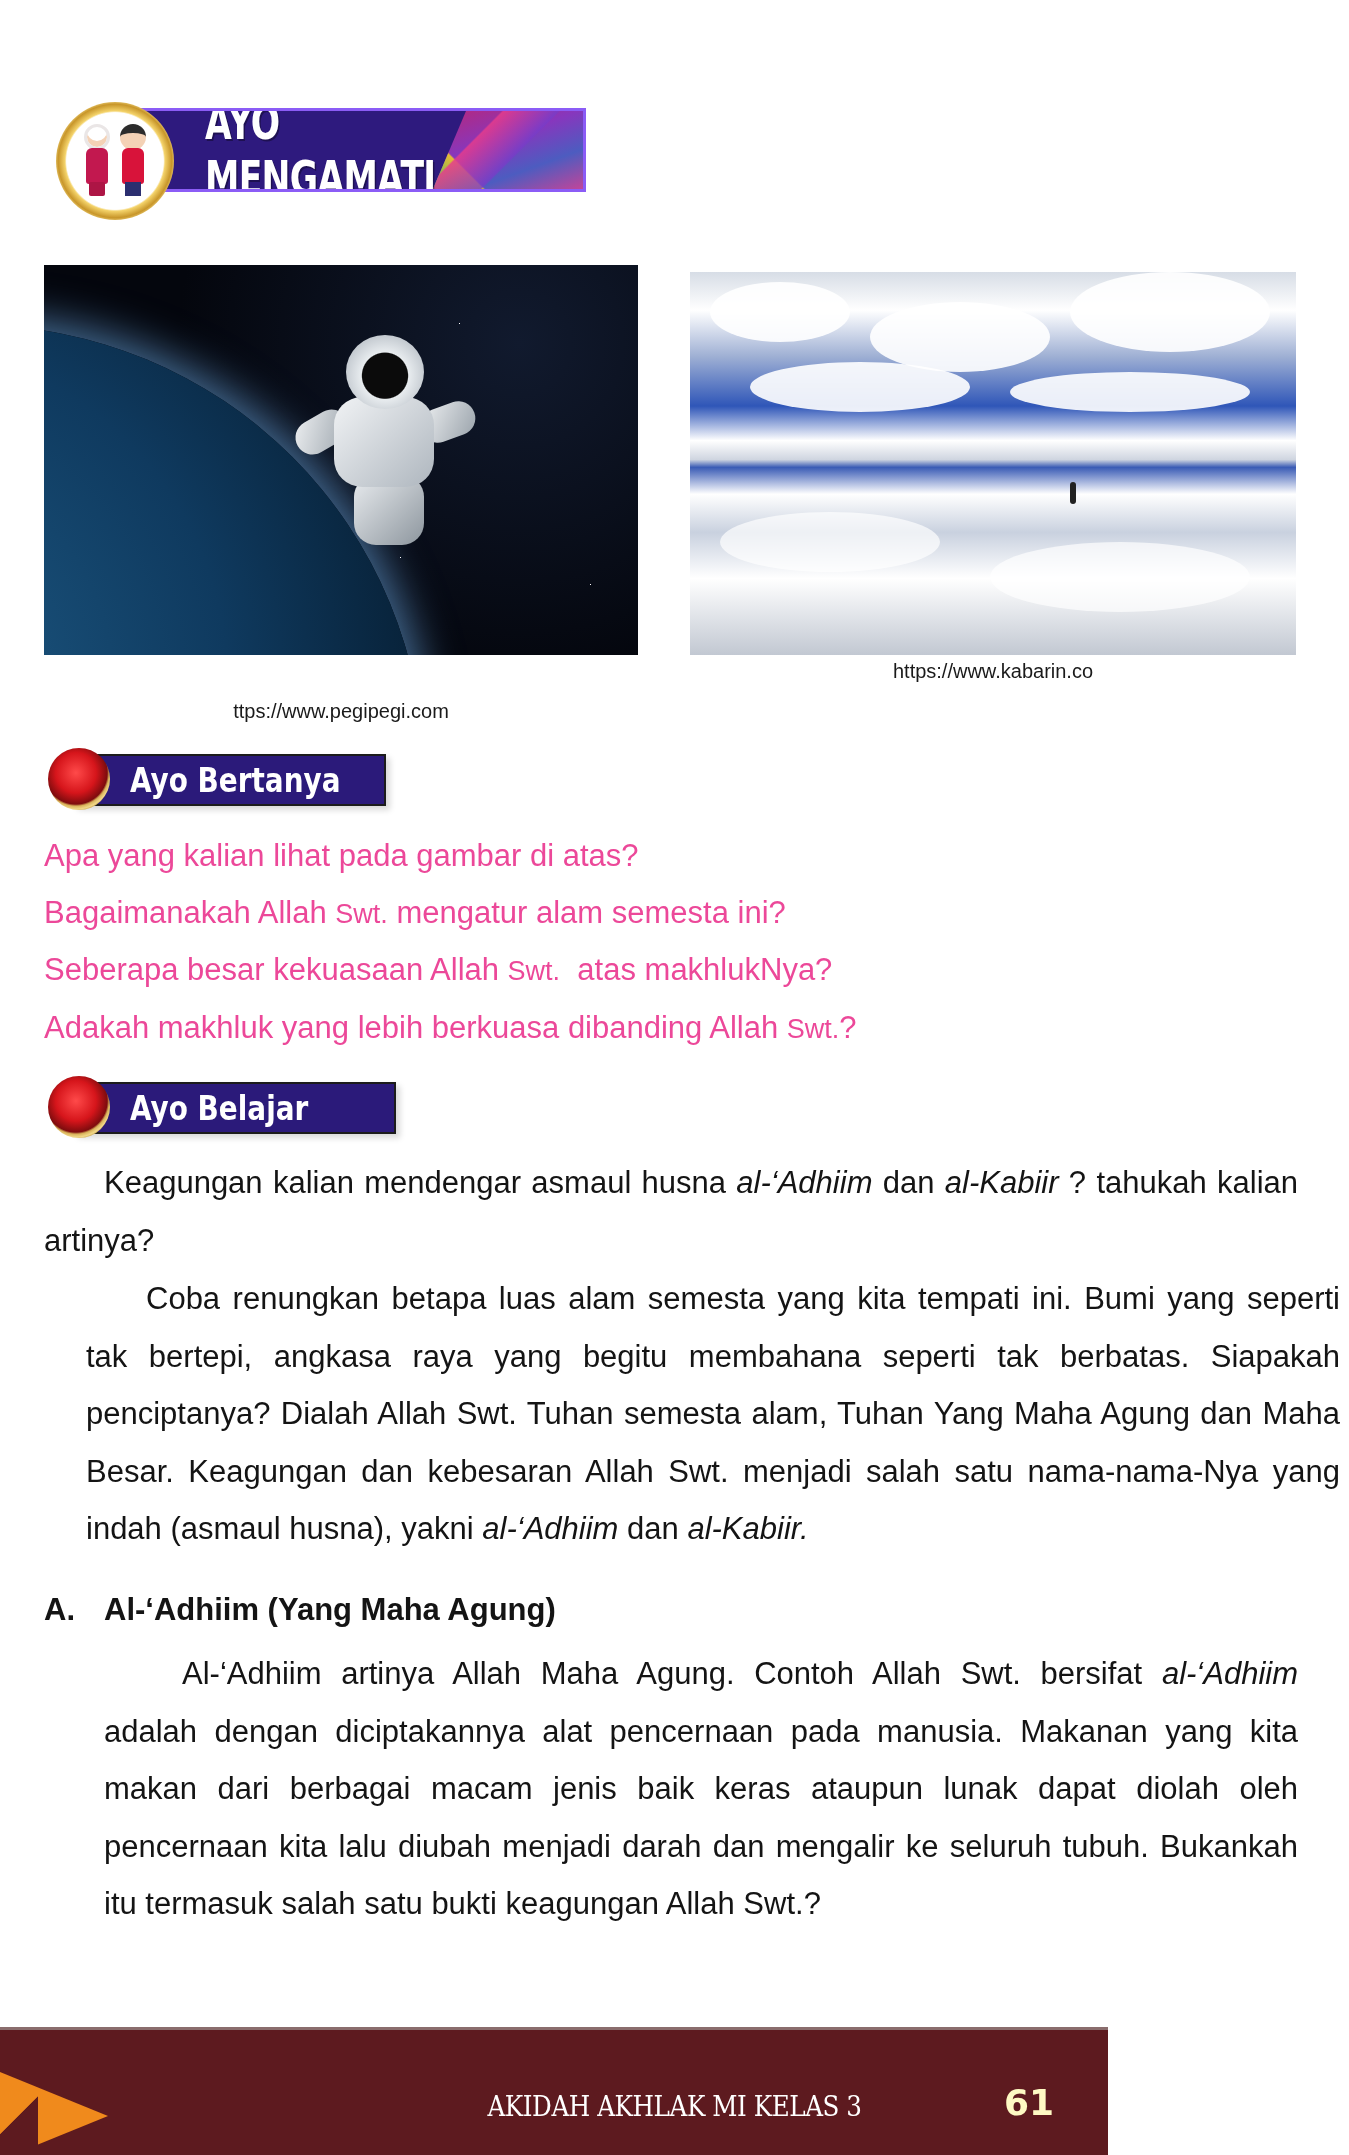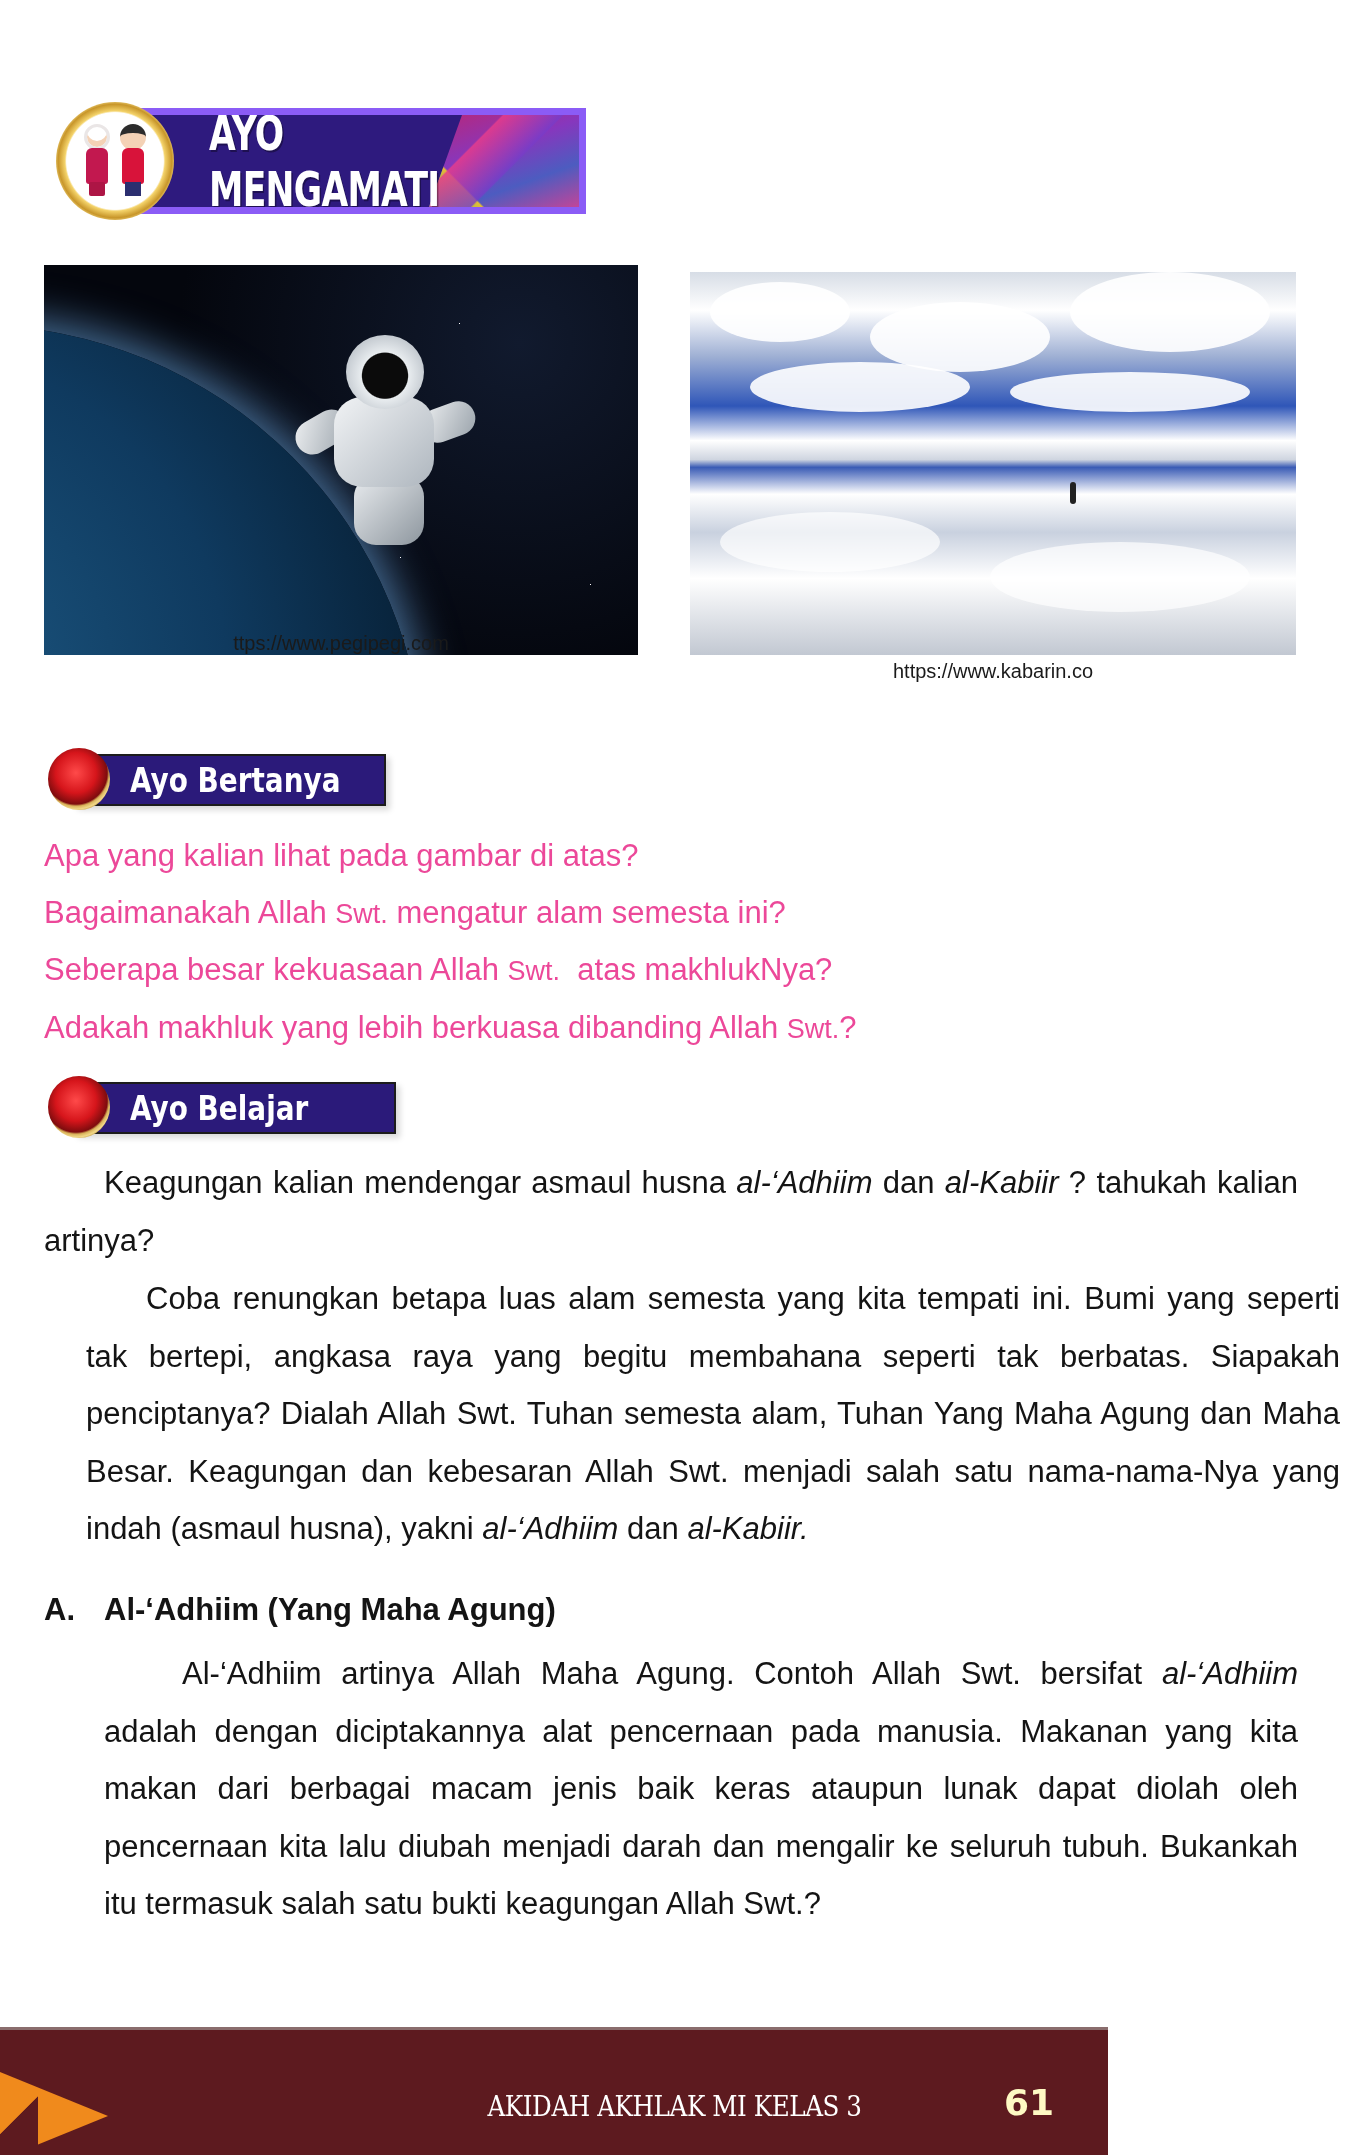--- a/index.html
+++ b/index.html
@@ -2,22 +2,22 @@
 <html><head>
 <meta charset="utf-8">
 <style>
   * { box-sizing: border-box; margin: 0; padding: 0; }
   html, body { width: 1349px; height: 2155px; background: #ffffff; overflow: hidden; }
   body { position: relative; font-family: "Liberation Sans", sans-serif; color: #111111; }
 
   
   .banner-main { position: absolute; left: 56px; top: 102px; width: 530px; height: 114px; }
   .banner-main .bar {
-    position: absolute; left: 80px; top: 6px; width: 450px; height: 106px;
-    background: #2e1a7e; border: 7px solid #8b5cf6;
+    position: absolute; left: 80px; top: 6px; width: 450px; height: 84px;
+    background: #2e1a7e; border: 3px solid #8b5cf6;
     overflow: hidden;
   }
   .banner-main .bar .facets {
     position: absolute; right: 0; top: 0; width: 150px; height: 100%;
     background:
       linear-gradient(135deg, transparent 30%, rgba(230,60,140,0.85) 31%, rgba(120,60,200,0.8) 55%, transparent 56%),
       linear-gradient(45deg, rgba(60,200,90,0.9) 0%, rgba(240,200,40,0.9) 22%, transparent 23%),
       linear-gradient(160deg, rgba(200,40,120,0.9) 0%, rgba(150,60,200,0.85) 40%, rgba(90,120,220,0.7) 70%, rgba(230,80,160,0.8) 100%);
     clip-path: polygon(22% 0, 100% 0, 100% 100%, 0 100%);
   }
@@ -70,21 +70,21 @@
     background: linear-gradient(135deg, #eef0f2, #9aa3ab); transform: rotate(-20deg); }
   .astronaut .legs { position: absolute; left: 60px; top: 150px; width: 70px; height: 70px; border-radius: 22px;
     background: linear-gradient(135deg, #e9ecef, #8d969e); }
 
   .photo-salt { left: 690px; top: 272px; width: 606px; height: 383px;
     background: linear-gradient(180deg, #d7dde6 0%, #ffffff 10%, #9fb0d4 22%, #2f56b8 35%, #ffffff 44%, #cfd5e0 49%, #3a5bb5 51%, #ffffff 58%, #c9d1df 68%, #ffffff 80%, #c2c8d2 100%); }
   .photo-salt .cloud { position: absolute; border-radius: 50%; background: rgba(255,255,255,0.9); }
   .photo-salt .person { position: absolute; left: 380px; top: 210px; width: 6px; height: 22px; background: #222; border-radius: 3px; }
 
   .caption { position: absolute; font-size: 20px; color: #1a1a1a; text-align: center; }
-  .caption-1 { left: 44px; top: 632px; width: 594px; }
+  .caption-1 { left: 44px; top: 700px; width: 594px; }
   .caption-2 { left: 690px; top: 660px; width: 606px; }
 
   
   .pill { position: absolute; height: 60px; }
   .pill .pbar { position: absolute; left: 36px; top: 6px; height: 52px; background: #2b1a7a; border: 2px solid #1c1c1c;
     display: flex; align-items: center; padding-left: 54px; padding-right: 14px;
     font-family: "DejaVu Sans", sans-serif; font-weight: bold; font-size: 34px; color: #ffffff;
     box-shadow: 4px 4px 6px rgba(0,0,0,0.15); }
   .pill .pbar span { display: inline-block; transform: scaleX(0.82); transform-origin: left center; white-space: nowrap; }
   .pill .ball { position: absolute; left: 10px; top: 0; width: 62px; height: 62px; border-radius: 50%;

